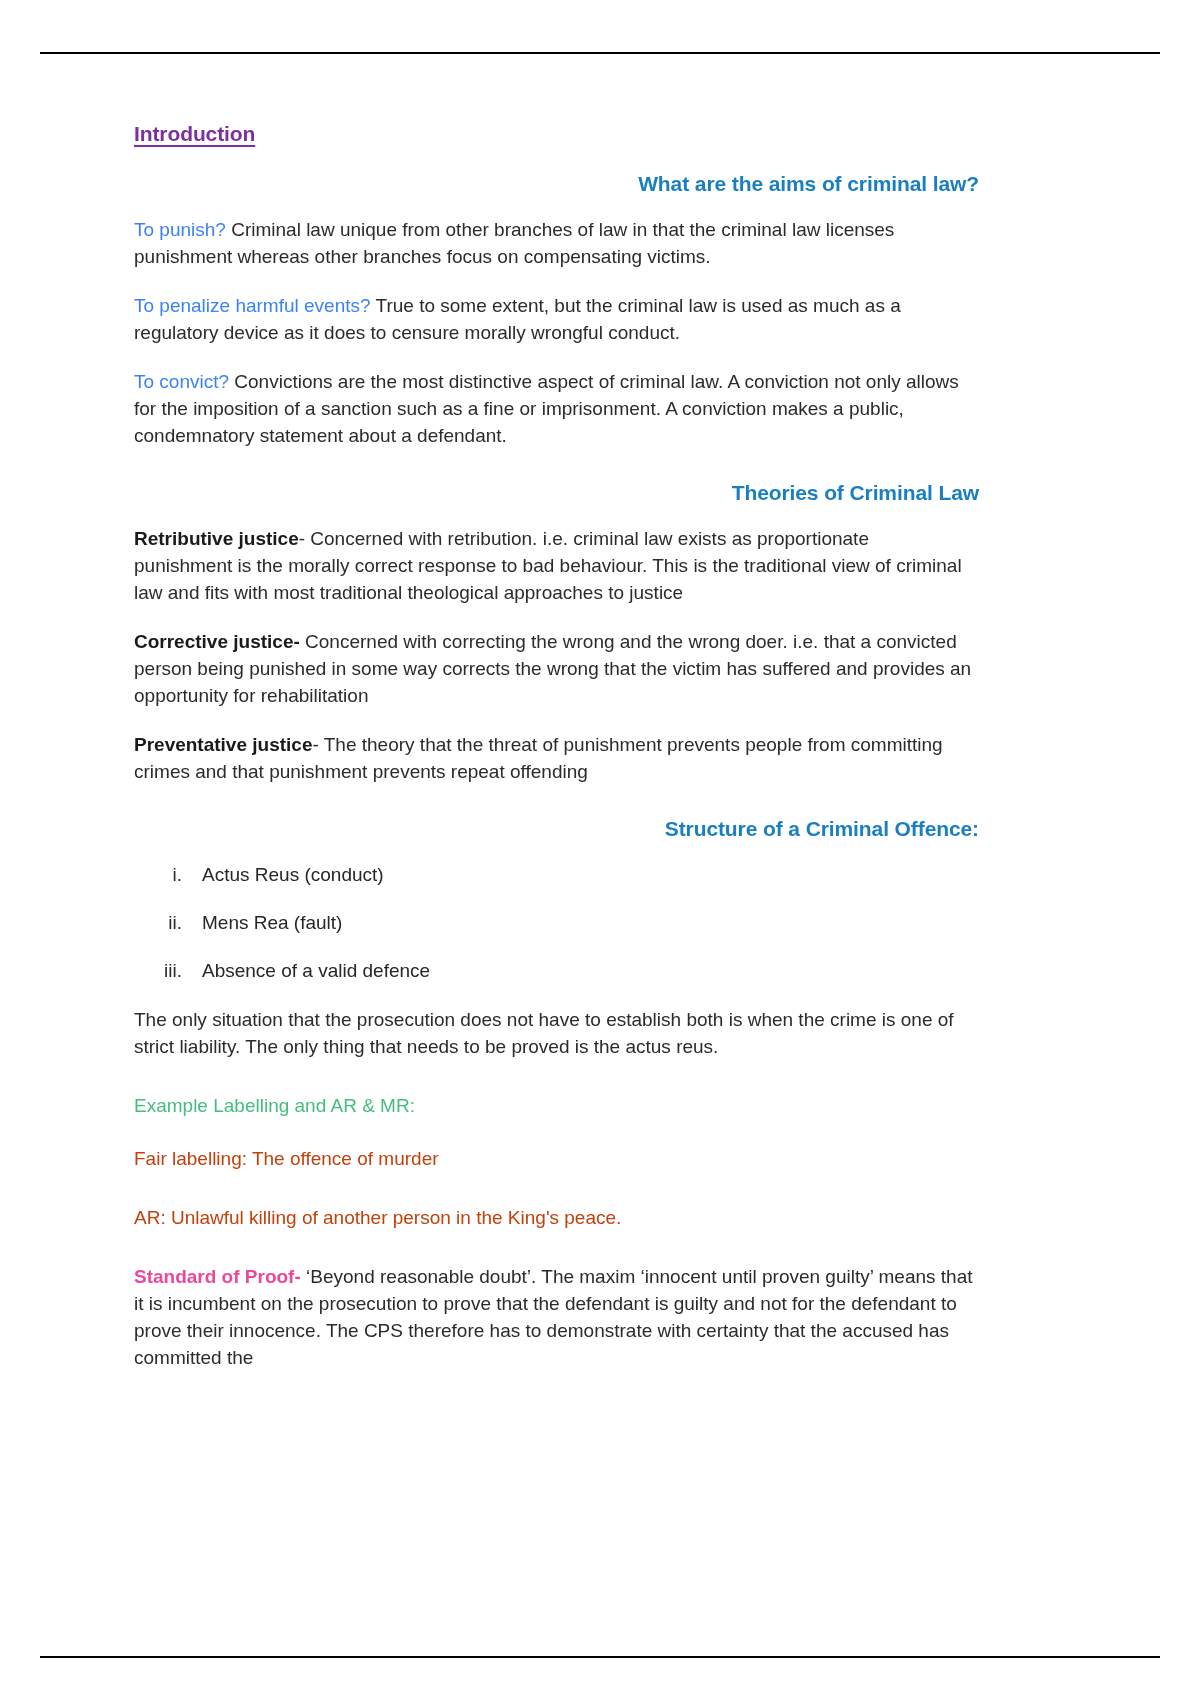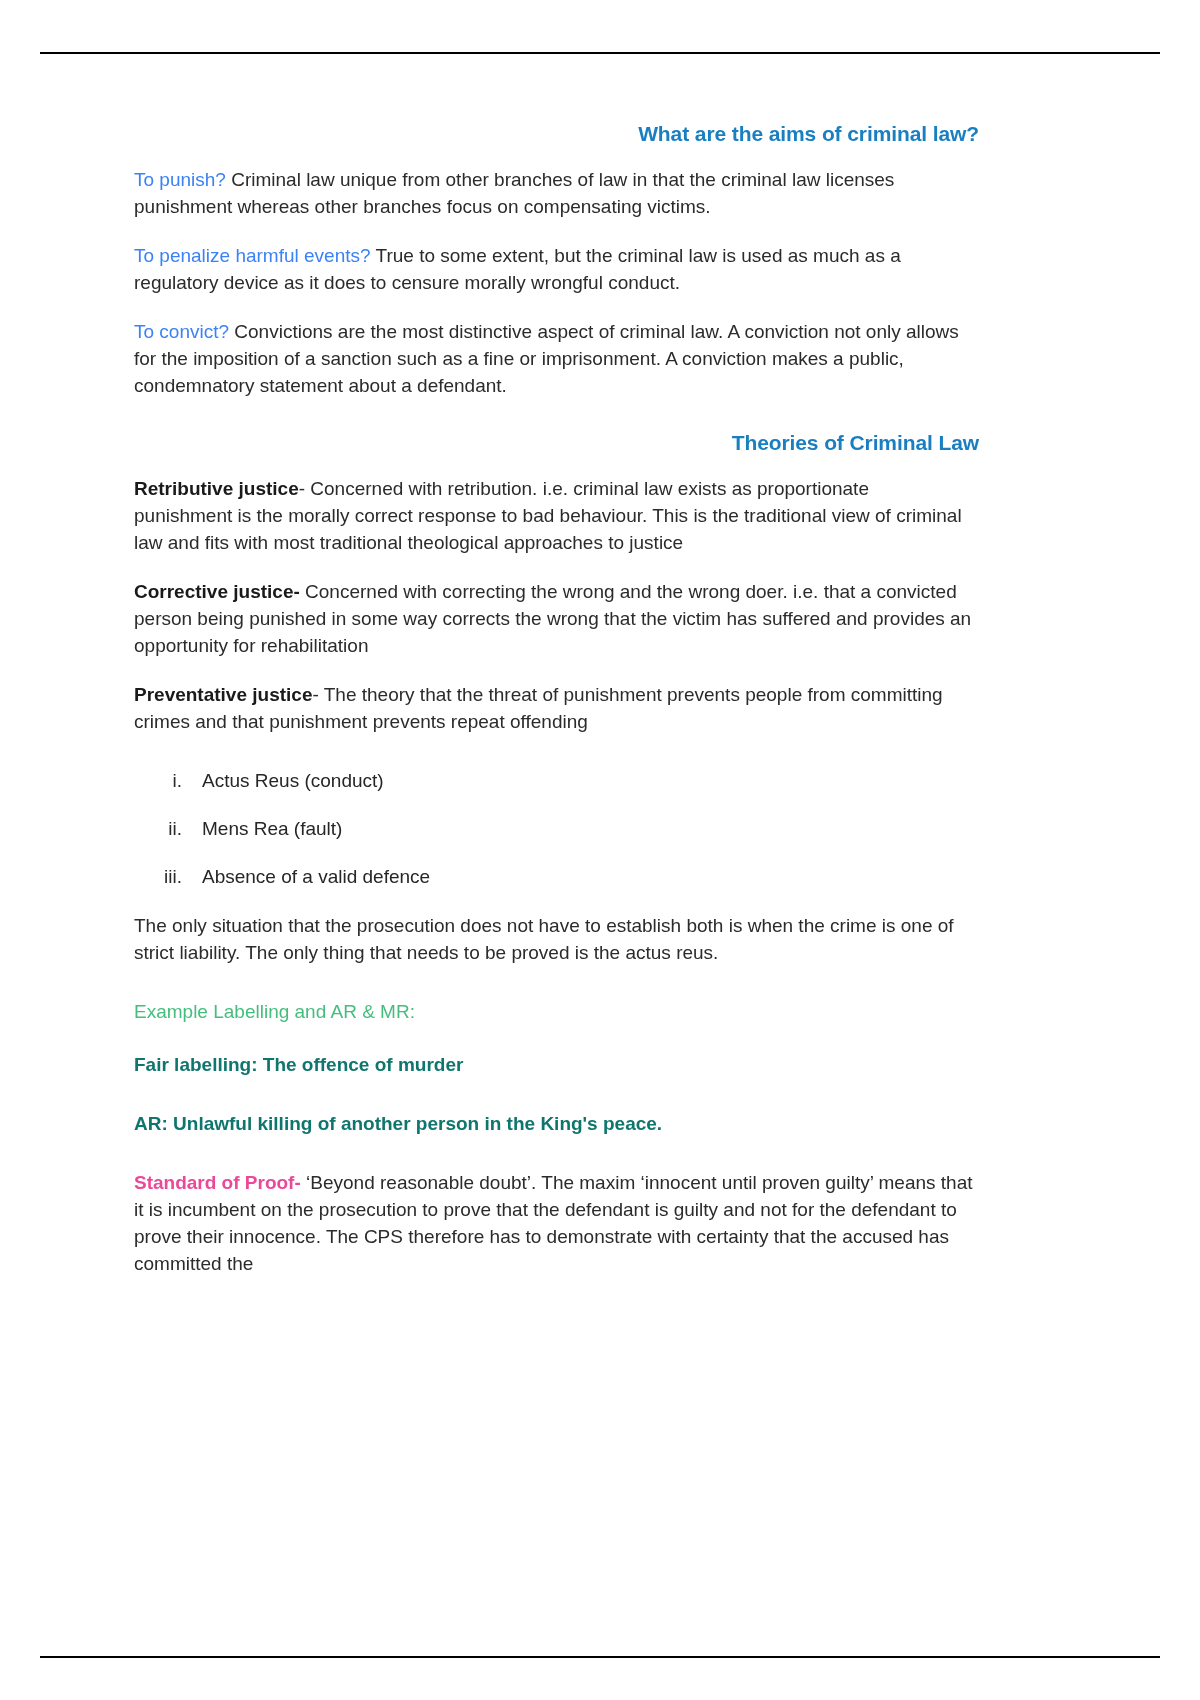--- a/index.html
+++ b/index.html
@@ -106,33 +106,33 @@
     flex: 0 0 auto;
     color: #2b2b2b;
   }
   ol.roman li .item-text {
     flex: 1 1 auto;
   }
   .plain-line {
     font-size: 19px;
     line-height: 27px;
     margin: 0 0 32px 0;
-    color: #0f766e;
-    font-weight: bold;
+    color: #c2410c;
   }
 </style>
 </head>
 <body>
 
 <div class="page">
 
   <div class="rule-top"></div>
 
   <div class="content">
 
+    <h1 class="h-intro">Introduction</h1>
 
     <h2 class="h-blue">What are the aims of criminal law?</h2>
 
     <p class="body">
       <span class="lead-blue">To punish?</span><span> Criminal law unique from other branches of law in that the criminal law licenses punishment whereas other branches focus on compensating victims.</span>
     </p>
 
     <p class="body">
       <span class="lead-blue">To penalize harmful events?</span><span> True to some extent, but the criminal law is used as much as a regulatory device as it does to censure morally wrongful conduct.</span>
     </p>
@@ -149,20 +149,21 @@
     </p>
 
     <p class="body">
       <span class="bold-lead">Corrective justice-</span><span> Concerned with correcting the wrong and the wrong doer. i.e. that a convicted person being punished in some way corrects the wrong that the victim has suffered and provides an opportunity for rehabilitation</span>
     </p>
 
     <p class="body loose">
       <span class="bold-lead">Preventative justice</span><span>- The theory that the threat of punishment prevents people from committing crimes and that punishment prevents repeat offending</span>
     </p>
 
+    <h2 class="h-blue">Structure of a Criminal Offence:</h2>
 
     <ol class="roman">
       <li>
         <span class="marker">i.</span>
         <span class="item-text">Actus Reus (conduct)</span>
       </li>
       <li>
         <span class="marker">ii.</span>
         <span class="item-text">Mens Rea (fault)</span>
       </li>

